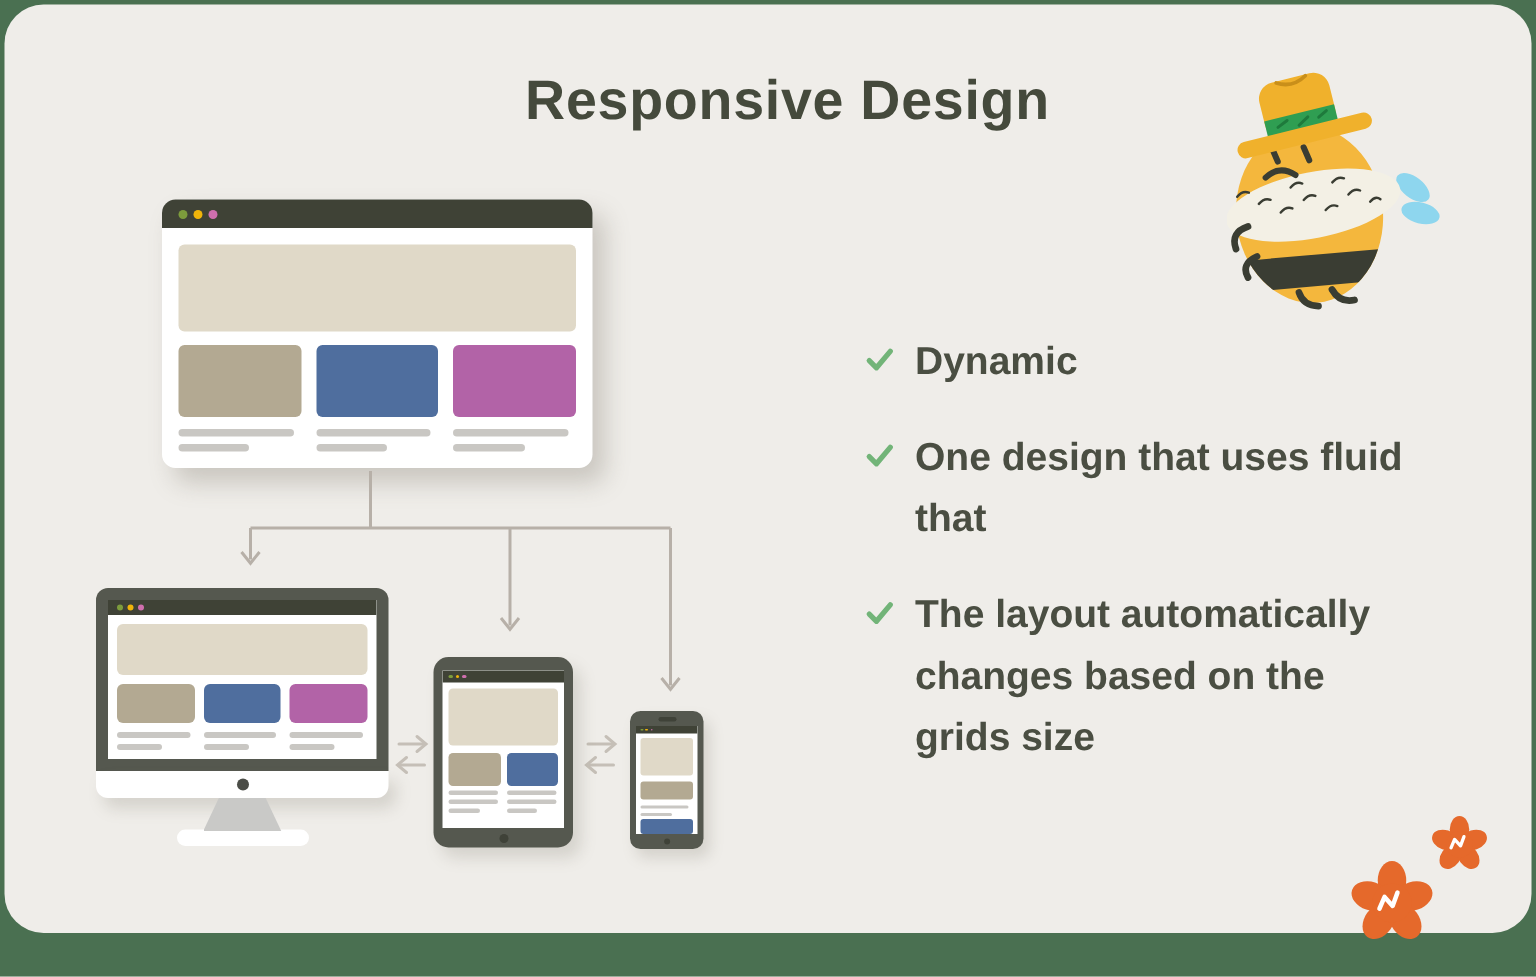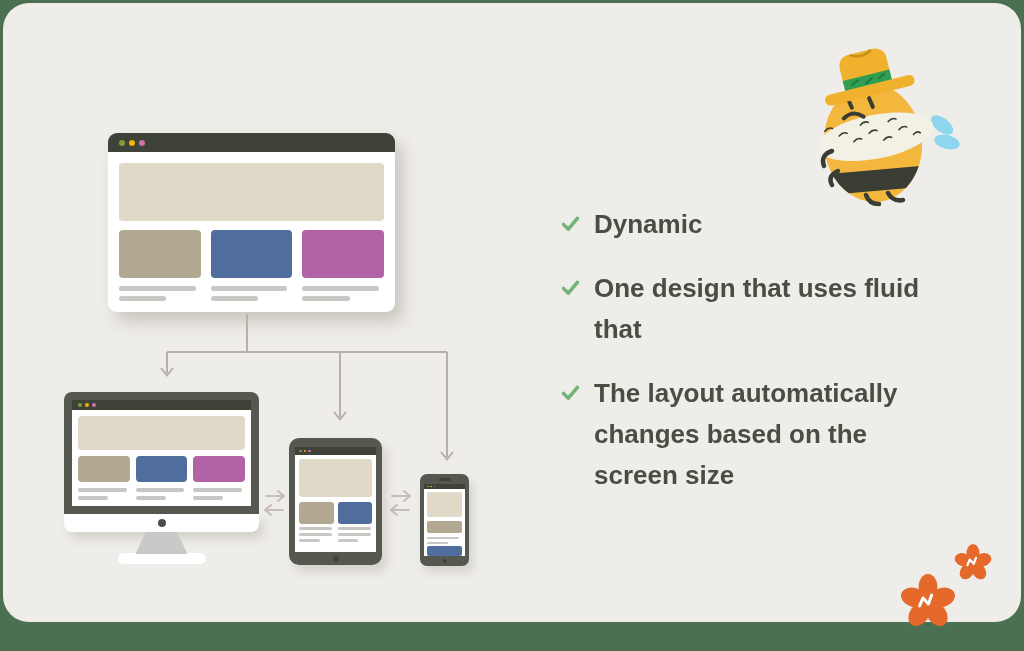--- a/index.html
+++ b/index.html
@@ -91,34 +91,35 @@
   .phone .hero{height:25px;margin-bottom:4px;border-radius:2px;}
   .phone .blk{border-radius:2px;}
   .phone .blk.tan{height:12px;margin-bottom:4px;}
   .phone .gline{height:2px;margin-bottom:2.5px;width:92%;}
   .phone .gline.s{width:60%;}
   .phone .blk.blue{height:10px;margin-top:1px;}
   .phone .home{position:absolute;left:50%;bottom:3px;transform:translateX(-50%);width:4.5px;height:4.5px;border-radius:50%;background:#3f4238;}
   
   .overlay{position:absolute;inset:0;pointer-events:none;}
   
-  .checklist{position:absolute;left:560px;top:204px;width:360px;list-style:none;margin:0;padding:0;}
+  .checklist{position:absolute;left:560px;top:204px;width:360px;list-style:none;margin:16px;padding:0;}
   .checklist li{display:flex;align-items:flex-start;gap:13px;margin-bottom:23px;}
   .check-icon{flex:0 0 auto;margin-top:9px;}
   .check-label{font-size:26px;font-weight:700;line-height:41px;color:var(--text,#4a4e42);}
   
   .bee{position:absolute;left:818px;top:45px;}
   .flowers{position:absolute;left:895px;top:540px;overflow:visible;}
 </style>
 </head>
 <body>
 
 <div class="stage">
   <div class="card"></div>
 
+  <h1 class="title">Responsive Design</h1>
 
   <svg class="bee" width="150" height="170" viewBox="0 0 150 170">
     <g>
       <ellipse cx="124" cy="80" rx="13" ry="7" fill="var(--wing-blue,#8ed6ee)" transform="rotate(38 124 80)"></ellipse>
       <ellipse cx="129" cy="97" rx="13" ry="7" fill="var(--wing-blue,#8ed6ee)" transform="rotate(14 129 97)"></ellipse>
     </g>
     <g transform="rotate(-5 55 98)">
       <clipPath id="beeclip">
           <ellipse cx="55" cy="98" rx="49" ry="59"></ellipse>
         </clipPath>
@@ -309,21 +310,21 @@
     <li>
       <svg class="check-icon" width="21" height="21" viewBox="0 0 24 24">
         <path d="M4,13 L9.5,18.5 L20,6" fill="none" stroke="var(--check-green,#72b478)" stroke-width="4" stroke-linecap="round" stroke-linejoin="round"></path>
       </svg>
       <span class="check-label">One design that uses fluid that</span>
     </li>
     <li>
       <svg class="check-icon" width="21" height="21" viewBox="0 0 24 24">
         <path d="M4,13 L9.5,18.5 L20,6" fill="none" stroke="var(--check-green,#72b478)" stroke-width="4" stroke-linecap="round" stroke-linejoin="round"></path>
       </svg>
-      <span class="check-label">The layout automatically changes based on the screen size</span>
+      <span class="check-label">The layout automatically changes based on the grids size</span>
     </li>
   </ul>
 
   <svg class="flowers" width="129" height="111" viewBox="0 0 129 111">
     <g transform="translate(33,62)">
       <g fill="var(--orange,#e5692b)">
         <ellipse cx="0" cy="-15" rx="9.5" ry="13"></ellipse>
         <ellipse cx="0" cy="-15" rx="9.5" ry="13" transform="rotate(72)"></ellipse>
         <ellipse cx="0" cy="-15" rx="9.5" ry="13" transform="rotate(144)"></ellipse>
         <ellipse cx="0" cy="-15" rx="9.5" ry="13" transform="rotate(216)"></ellipse>

